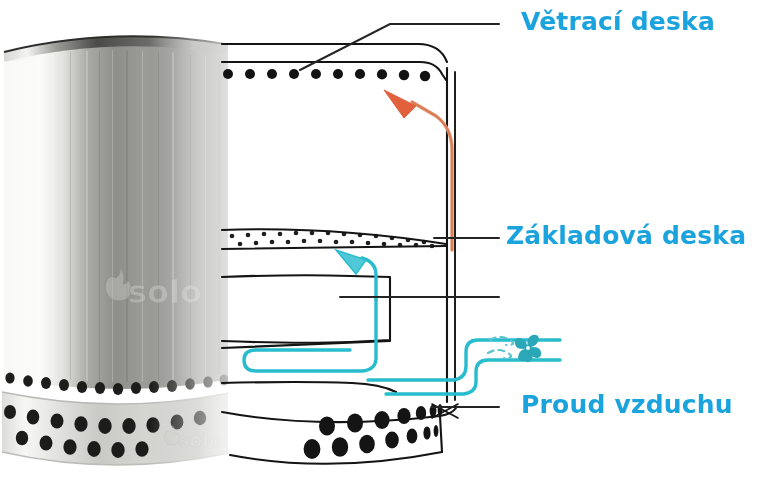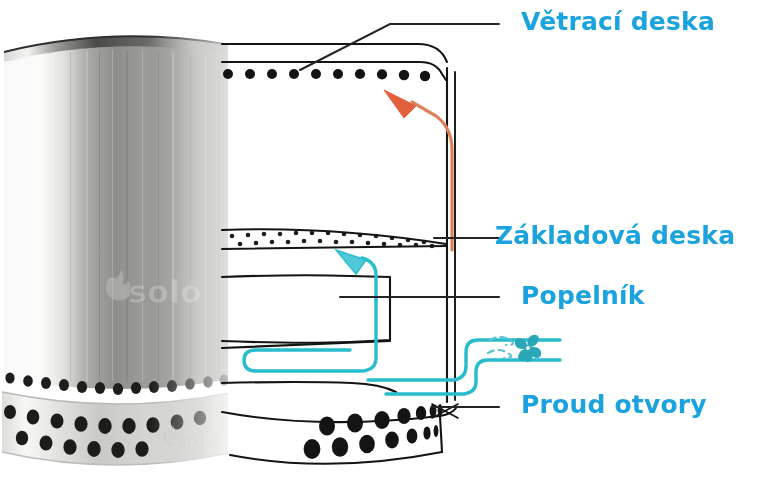--- a/index.html
+++ b/index.html
@@ -14,21 +14,21 @@
     position:absolute;
     font-family:"DejaVu Sans","Liberation Sans",sans-serif;
     font-weight:700;
     font-size:25px;
     letter-spacing:0.2px;
     color:#1ba3de;
     white-space:nowrap;
     line-height:1;
   }
   .lbl.vent   {left:521px; top:9px;}
-  .lbl.base   {left:495px; top:223px;}
+  .lbl.base   {left:506px; top:223px;}
   .lbl.ash    {left:521px; top:283px;}
   .lbl.air    {left:521px; top:392px;}
 </style>
 </head>
 <body>
 
 <div id="stage">
 
   <svg width="782" height="479" viewBox="0 0 782 479">
     <defs>
@@ -294,16 +294,15 @@
       <circle cx="0" cy="0" r="2.6" fill="#ffffff" stroke="#2aa8b8" stroke-width="1.4"></circle>
     </g>
     <g fill="none" stroke="#5cc4d0" stroke-width="2.2" stroke-linecap="round" stroke-dasharray="6 5">
       <path d="M490,340 Q500,334 510,340 Q518,345 506,345"></path>
       <path d="M488,353 Q498,347 508,353 Q516,358 504,358"></path>
     </g>
   </svg>
 
   <div class="lbl vent">Větrací deska</div>
   <div class="lbl base">Základová deska</div>
-  <div class="lbl ash">Popelník</div>
-  <div class="lbl air">Proud otvory</div>
+  <div class="lbl air">Proud vzduchu</div>
 
 </div>
 
 </body></html>

